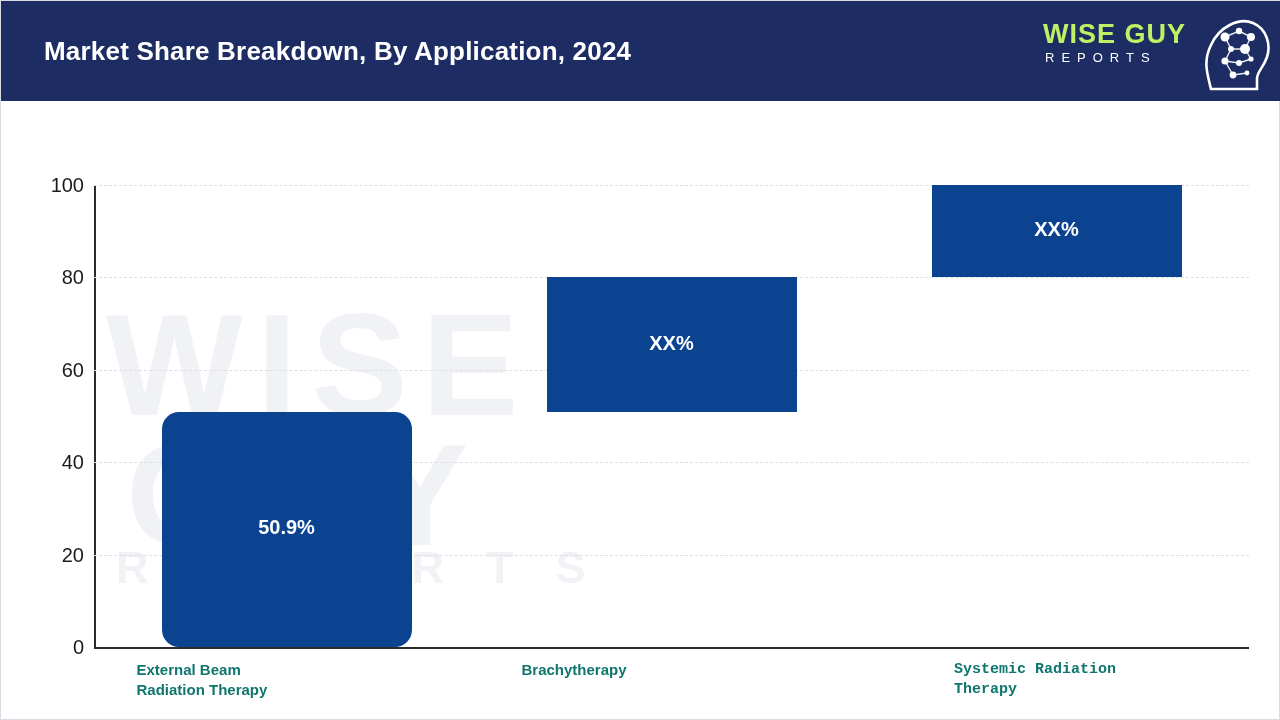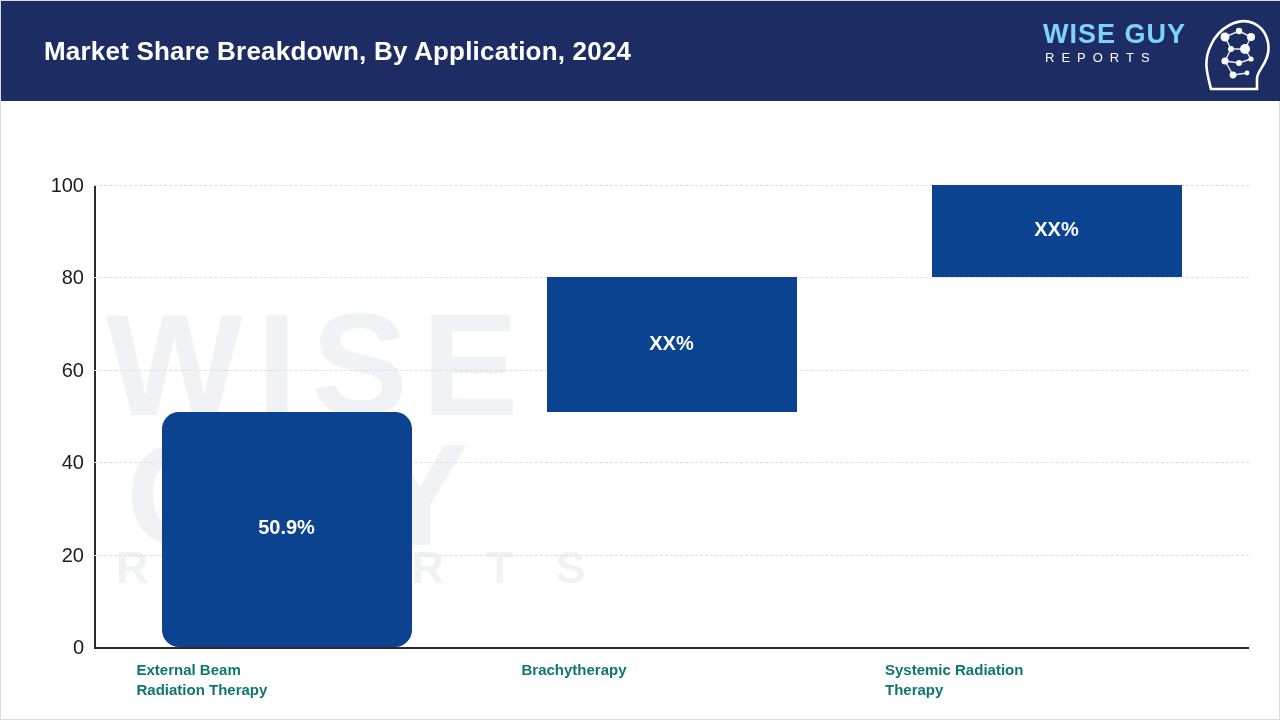--- a/index.html
+++ b/index.html
@@ -51,21 +51,21 @@
     height: 92px;
   }
   .logo-text {
     position: absolute;
     left: 0;
     top: 14px;
     width: 185px;
     text-align: left;
   }
   .logo-main {
-    color: #7dd3fc;
+    color: #bef264;
     font-size: 27px;
     font-weight: bold;
     letter-spacing: 1px;
     line-height: 30px;
   }
   .logo-sub {
     color: #ffffff;
     font-size: 13px;
     letter-spacing: 7px;
     line-height: 18px;
@@ -253,20 +253,20 @@
     </div>
 
     <div id="xlabels-layer">
         <div class="xlabel" style="left: 135.5px; top: 558px; width: 300px;">
           <div>External Beam</div>
           <div>Radiation Therapy</div>
         </div>
         <div class="xlabel" style="left: 520.5px; top: 558px; width: 300px;">
           <div>Brachytherapy</div>
         </div>
-        <div class="xlabel" style="left: 884px; top: 558px; width: 300px;">
+        <div class="xlabel" style="left: 953px; top: 558px; width: 300px; font-family: Liberation Mono, monospace;">
           <div>Systemic Radiation</div>
           <div>Therapy</div>
         </div>
       </div>
   </div>
 
 </div>
 
 </body></html>

